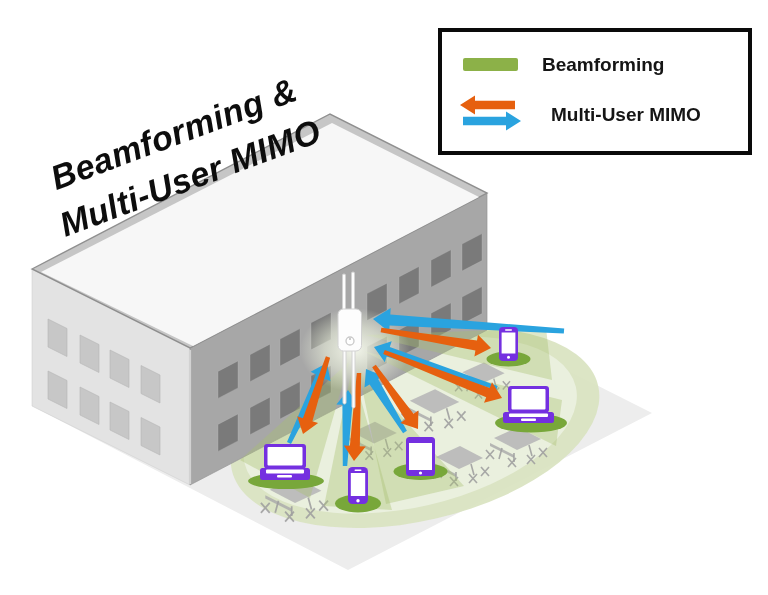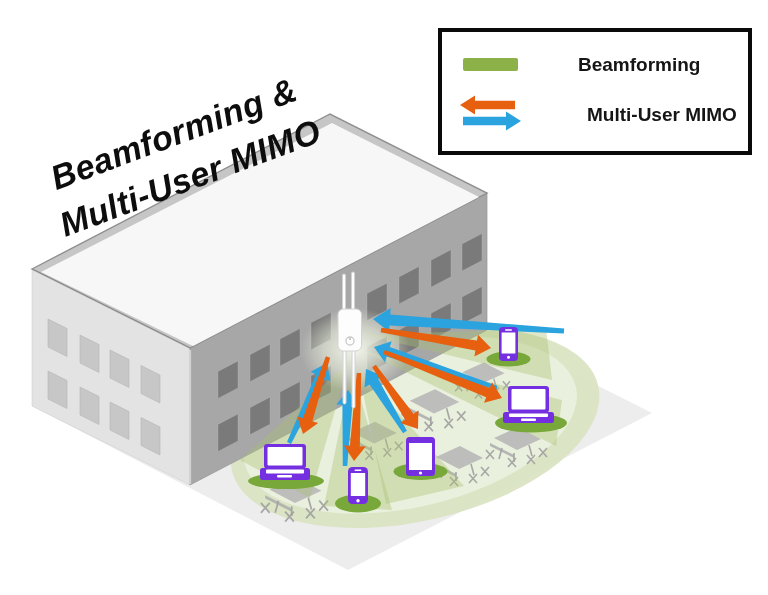--- a/index.html
+++ b/index.html
@@ -9,21 +9,21 @@
   .title{position:absolute;left:9px;top:109px;width:346px;transform:rotate(-20.5deg);
          text-align:center;font-size:34px;font-weight:bold;font-style:italic;
          color:#0d0d0d;line-height:1.38;letter-spacing:.5px;}
   .legend{position:absolute;left:438px;top:28px;width:314px;height:127px;background:#ffffff;
           border:4px solid #0a0a0a;box-sizing:border-box;}
   .legend-swatch{position:absolute;left:21px;top:26px;width:55px;height:13px;
           background:var(--beamforming-green);border-radius:2px;}
   .legend-arrow{position:absolute;width:66px;height:22px;display:block;}
   .legend-arrow.orange{left:13px;top:62px;}
   .legend-arrow.blue{left:17px;top:78px;}
-  .legend-label{position:absolute;font-size:19px;font-weight:bold;color:#151515;white-space:nowrap;margin-left:36px;}
+  .legend-label{position:absolute;font-size:19px;font-weight:bold;color:#151515;white-space:nowrap;}
   .legend-label.l1{left:100px;top:22px;}
   .legend-label.l2{left:109px;top:72px;}
   
   .ground{fill:var(--ground-gray);}
   .cov-outer{fill:var(--coverage-green-edge);opacity:.92;}
   .cov-inner{fill:var(--coverage-green-light);}
   .wall-front{fill:var(--building-front-wall);stroke:#979797;stroke-width:.7;}
   .wall-side{fill:var(--building-side-wall);stroke:#cbcbcb;stroke-width:.5;}
   .roof-outer{fill:#c6c6c6;stroke:#8f8f8f;stroke-width:1.4;}
   .roof-inner{fill:var(--building-roof);}

